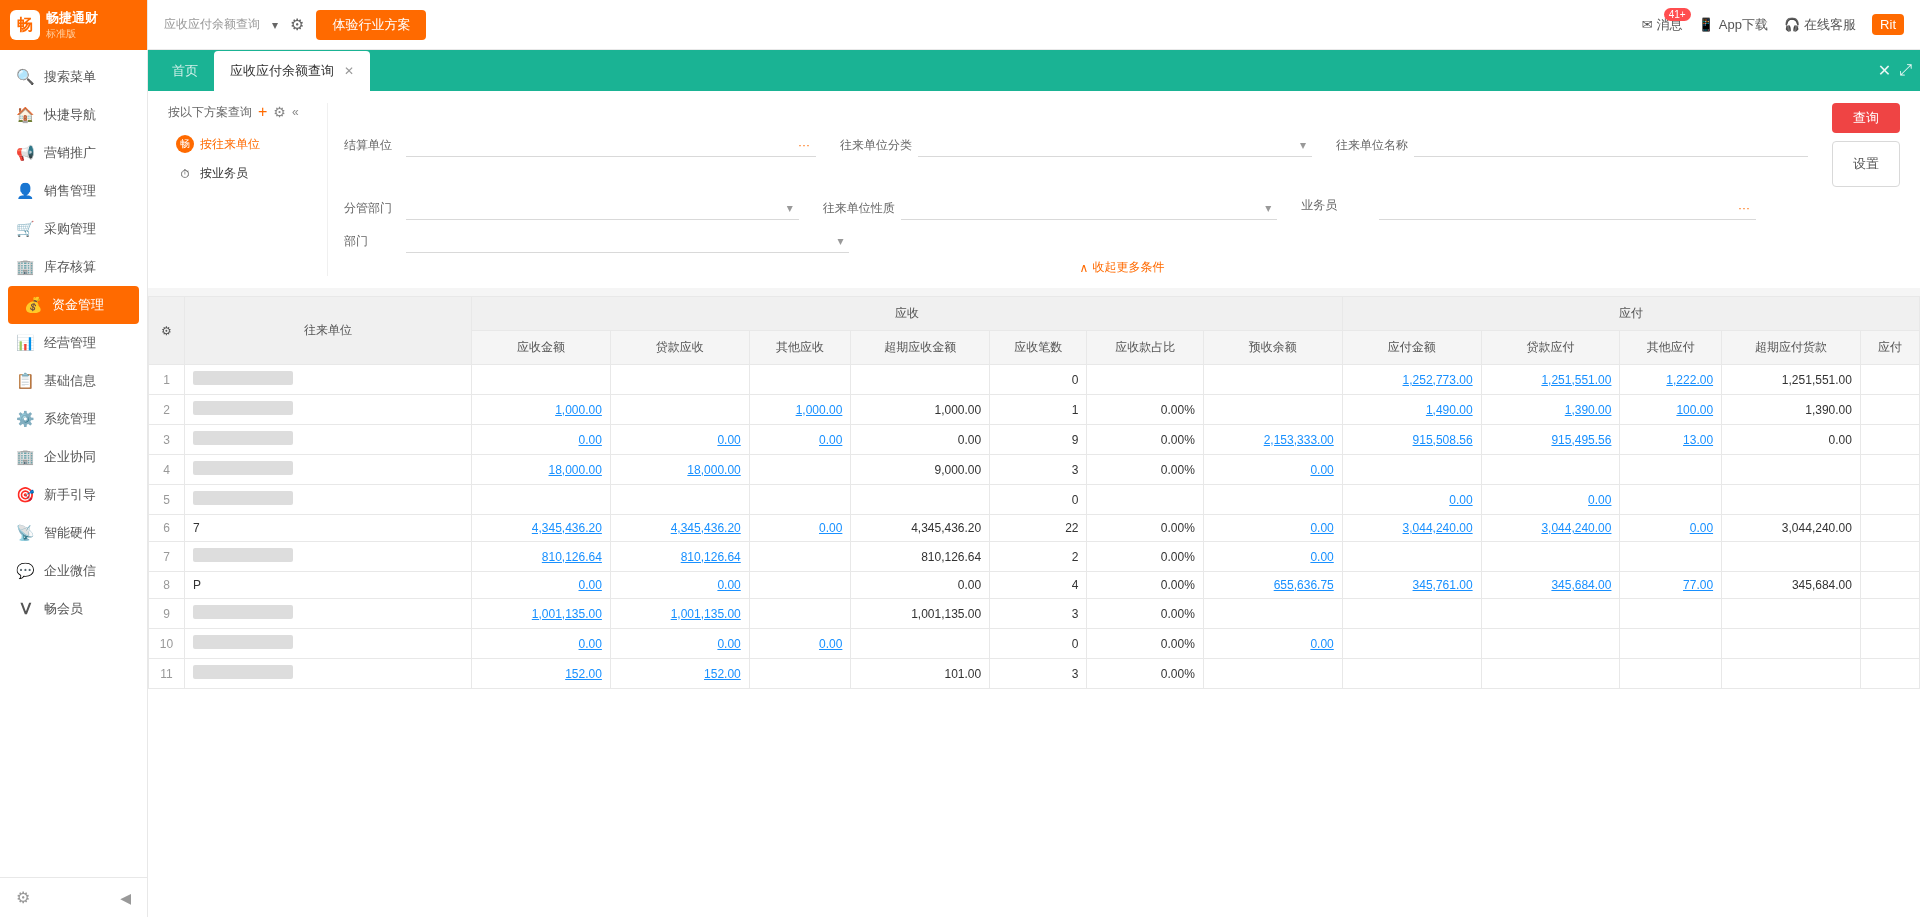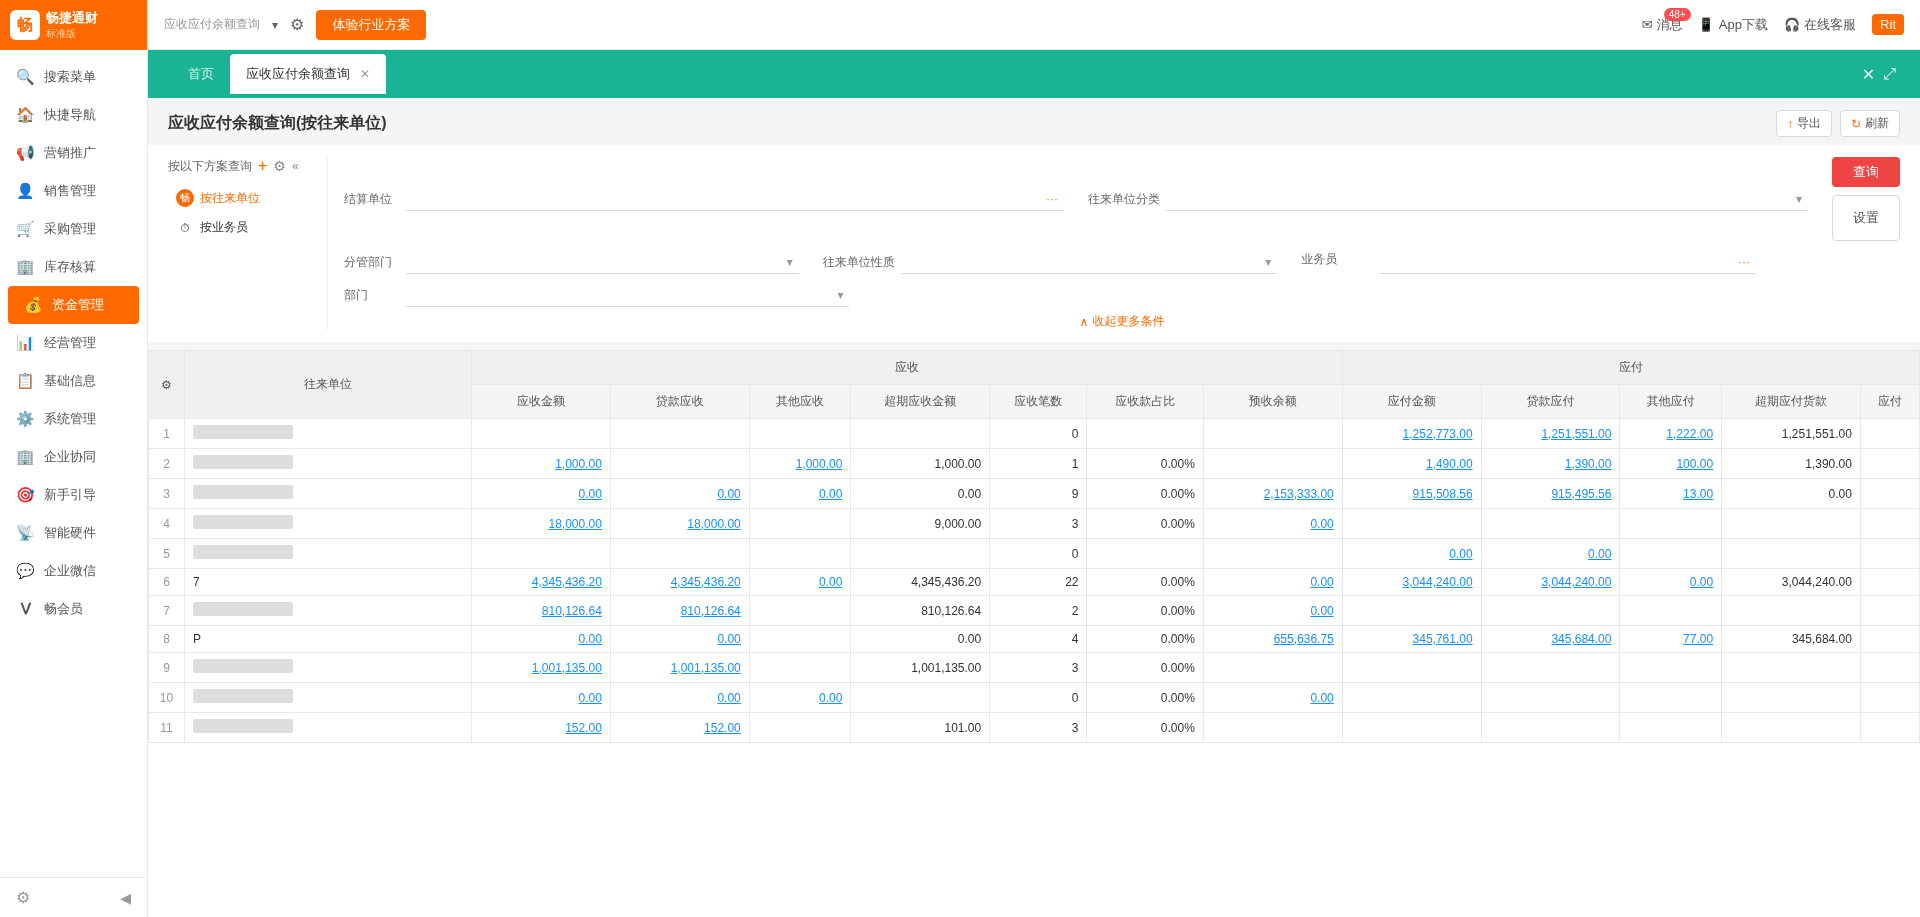--- a/index.html
+++ b/index.html
@@ -50,21 +50,21 @@
       background: #ff4d4f; color: #fff; border-radius: 10px; font-size: 10px;
       padding: 1px 5px; position: absolute; top: -8px; right: -8px;
     }
     .header-user { color: #555; font-size: 13px; cursor: pointer; }
 
     
     .main { margin-left: 148px; margin-top: 50px; height: calc(917px - 50px); display: flex; flex-direction: column; }
 
     
     .tab-bar {
-      background: #1ab394; display: flex; align-items: center; padding: 0 24px; height: 48px; flex-shrink: 0;
+      background: #1ab394; display: flex; align-items: center; padding: 0 8px; height: 41px; flex-shrink: 0;
     }
     .tab-item {
       padding: 0 16px; height: 40px; display: flex; align-items: center; gap: 6px;
       cursor: pointer; font-size: 13px; color: rgba(255,255,255,0.8);
     }
     .tab-item.active { background: #fff; color: #333; border-radius: 4px 4px 0 0; }
     .tab-close { color: #999; font-size: 12px; margin-left: 4px; }
     .tab-right { margin-left: auto; display: flex; gap: 8px; }
     .tab-action { color: rgba(255,255,255,0.9); cursor: pointer; font-size: 16px; }
 
@@ -195,21 +195,21 @@
 
 <div class="header">
   <span class="header-breadcrumb">应收应付余额查询</span>
   <span class="header-dropdown">▾</span>
   <span class="header-gear">⚙</span>
   <button class="header-btn-orange">体验行业方案</button>
   <div class="header-right">
     <div class="header-msg">
       <span>✉</span>
       <span>消息</span>
-      <span class="badge">48+</span>
+      <span class="badge">41+</span>
     </div>
     <div class="header-msg">
       <span>📱</span>
       <span>App下载</span>
     </div>
     <div class="header-msg">
       <span>🎧</span>
       <span>在线客服</span>
     </div>
     <div class="header-user">
@@ -229,33 +229,20 @@
       <span class="tab-close">✕</span>
     </div>
     <div class="tab-right">
       <span class="tab-action">✕</span>
       <span class="tab-action">⤢</span>
     </div>
   </div>
 
   <div class="page-content">
 
-    <div class="page-header">
-      <span class="page-title">应收应付余额查询(按往来单位)</span>
-      <div class="page-actions">
-        <button class="btn-export">
-          <span class="icon" style="color:#ff6a00;">↑</span>
-          <span>导出</span>
-        </button>
-        <button class="btn-refresh">
-          <span class="icon" style="color:#ff6a00;">↻</span>
-          <span>刷新</span>
-        </button>
-      </div>
-    </div>
 
     <div class="filter-area">
       <div style="display:flex; gap:0;">
 
         <div style="width:160px; border-right:1px solid #f0f0f0; padding-right:12px; flex-shrink:0;">
           <div style="display:flex; align-items:center; gap:6px; margin-bottom:8px; color:#666; font-size:12px;">
             <span>按以下方案查询</span>
             <span style="color:#ff6a00; cursor:pointer; font-size:16px;">+</span>
             <span style="color:#888; cursor:pointer; font-size:14px;">⚙</span>
             <span style="color:#888; cursor:pointer;">«</span>
@@ -277,20 +264,24 @@
               <label style="color:#666; white-space:nowrap; min-width:56px;">结算单位</label>
               <div style="flex:1; border-bottom:1px solid #d9d9d9; padding:4px 6px; display:flex; justify-content:flex-end; cursor:pointer;">
                 <span style="color:#ff6a00;">···</span>
               </div>
             </div>
             <div style="display:flex; align-items:center; gap:6px; flex:1;">
               <label style="color:#666; white-space:nowrap; min-width:72px;">往来单位分类</label>
               <div style="flex:1; border-bottom:1px solid #d9d9d9; padding:4px 6px; display:flex; justify-content:flex-end; cursor:pointer;">
                 <span style="color:#999;">▾</span>
               </div>
+            </div>
+            <div style="display:flex; align-items:center; gap:6px; flex:1;">
+              <label style="color:#666; white-space:nowrap; min-width:72px;">往来单位名称</label>
+              <input type="text" style="flex: 1 1 0%; border-top: none; border-right: none; border-left: none; border-image: initial; border-bottom: 1px solid rgb(217, 217, 217); padding: 4px 6px; background: transparent; font-size: 12px; outline: none;">
             </div>
             <div style="display:flex; flex-direction:column; gap:4px;">
               <button class="query-btn">查询</button>
               <button class="settings-btn">设置</button>
             </div>
           </div>
 
           <div style="display:flex; gap:24px; margin-bottom:10px; align-items:center;">
             <div style="display:flex; align-items:center; gap:6px; flex:1;">
               <label style="color:#666; white-space:nowrap; min-width:56px;">分管部门</label>

